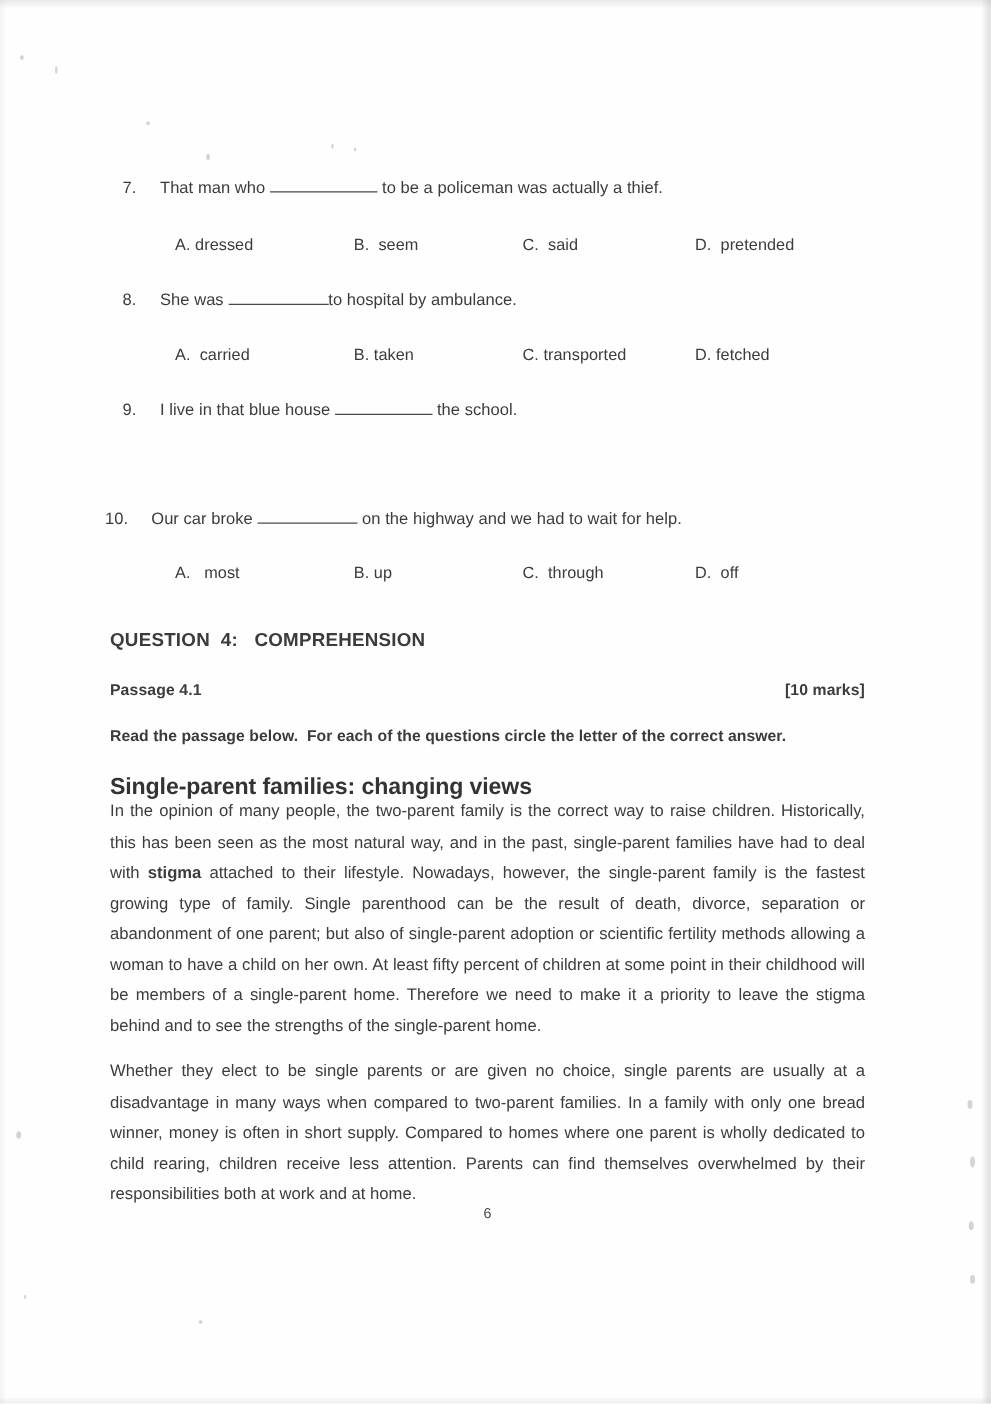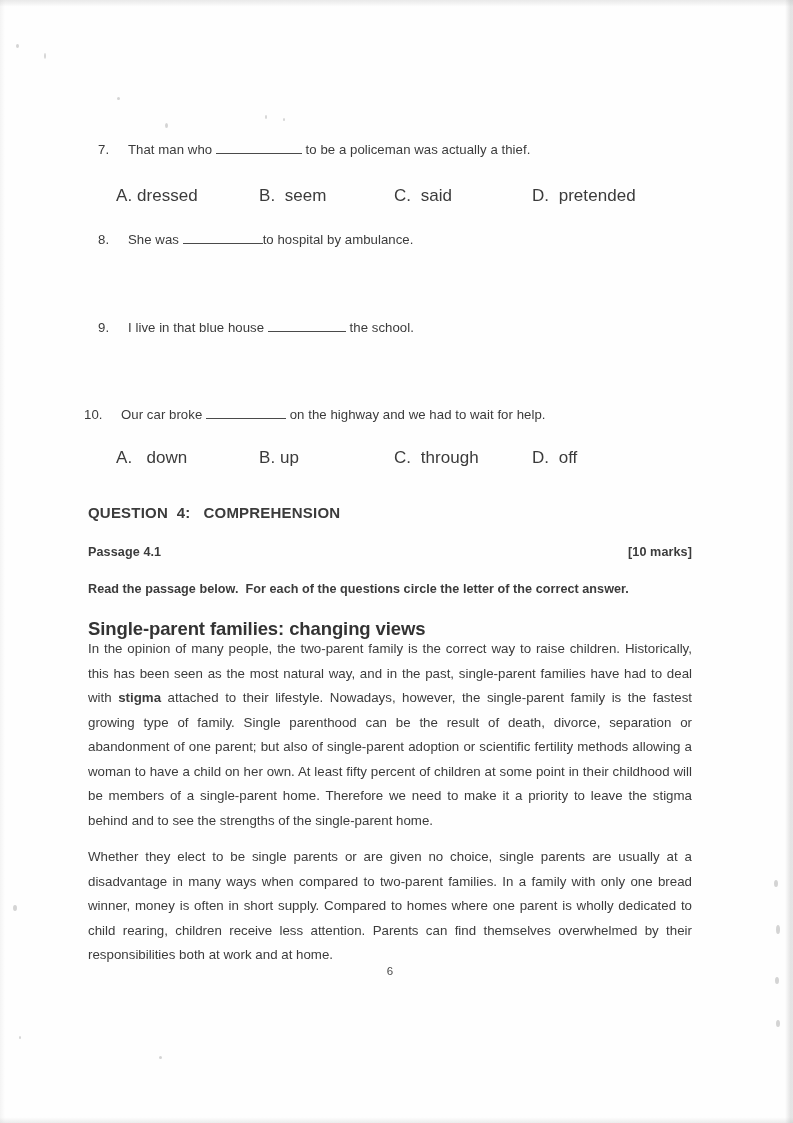--- a/index.html
+++ b/index.html
@@ -86,23 +86,23 @@
 
   .blank {
     display: inline-block;
     border-bottom: 1px solid #4a4a4a;
     height: 11px;
     vertical-align: baseline;
   }
 
   .opt-line {
     display: flex;
-    font-size: 17px;
+    font-size: 13px;
     line-height: 19px;
-    margin-left: 28px;
+    margin-left: 52px;
     letter-spacing: 0.05px;
   }
   .opt {
     display: block;
     white-space: pre;
   }
   .opt-a { width: 143px; flex: 0 0 143px; }
   .opt-b { width: 135px; flex: 0 0 135px; }
   .opt-c { width: 138px; flex: 0 0 138px; }
   .opt-d { flex: 1 1 auto; }
@@ -197,41 +197,49 @@
   </div>
 
   <div class="content" style="top:230px;">
     <div class="mcq-item">
       <div class="q-line">
         <span class="q-num">8.</span>
         <span class="q-text"><span>She was </span><span class="blank" style="width:80px;"></span><span>to hospital by ambulance.</span></span>
       </div>
     </div>
   </div>
+  <div class="content" style="top:274px;">
+    <div class="opt-line">
+      <span class="opt opt-a">A.  carried</span>
+      <span class="opt opt-b">B. taken</span>
+      <span class="opt opt-c">C. transported</span>
+      <span class="opt opt-d">D. fetched</span>
+    </div>
+  </div>
 
   <div class="content" style="top:318px;">
     <div class="mcq-item">
       <div class="q-line">
         <span class="q-num">9.</span>
         <span class="q-text"><span>I live in that blue house </span><span class="blank" style="width:78px;"></span><span> the school.</span></span>
       </div>
     </div>
   </div>
 
   <div class="content" style="top:405px; left:81px;">
     <div class="mcq-item">
       <div class="q-line">
         <span class="q-num wide">10.</span>
         <span class="q-text"><span>Our car broke </span><span class="blank" style="width:80px;"></span><span> on the highway and we had to wait for help.</span></span>
       </div>
     </div>
   </div>
   <div class="content" style="top:448px;">
     <div class="opt-line">
-      <span class="opt opt-a">A.   down</span>
+      <span class="opt opt-a">A.   most</span>
       <span class="opt opt-b">B. up</span>
       <span class="opt opt-c">C.  through</span>
       <span class="opt opt-d">D.  off</span>
     </div>
   </div>
 
   <div class="content" style="top:504px;">
     <div class="section-heading">QUESTION  4:   COMPREHENSION</div>
   </div>
 

